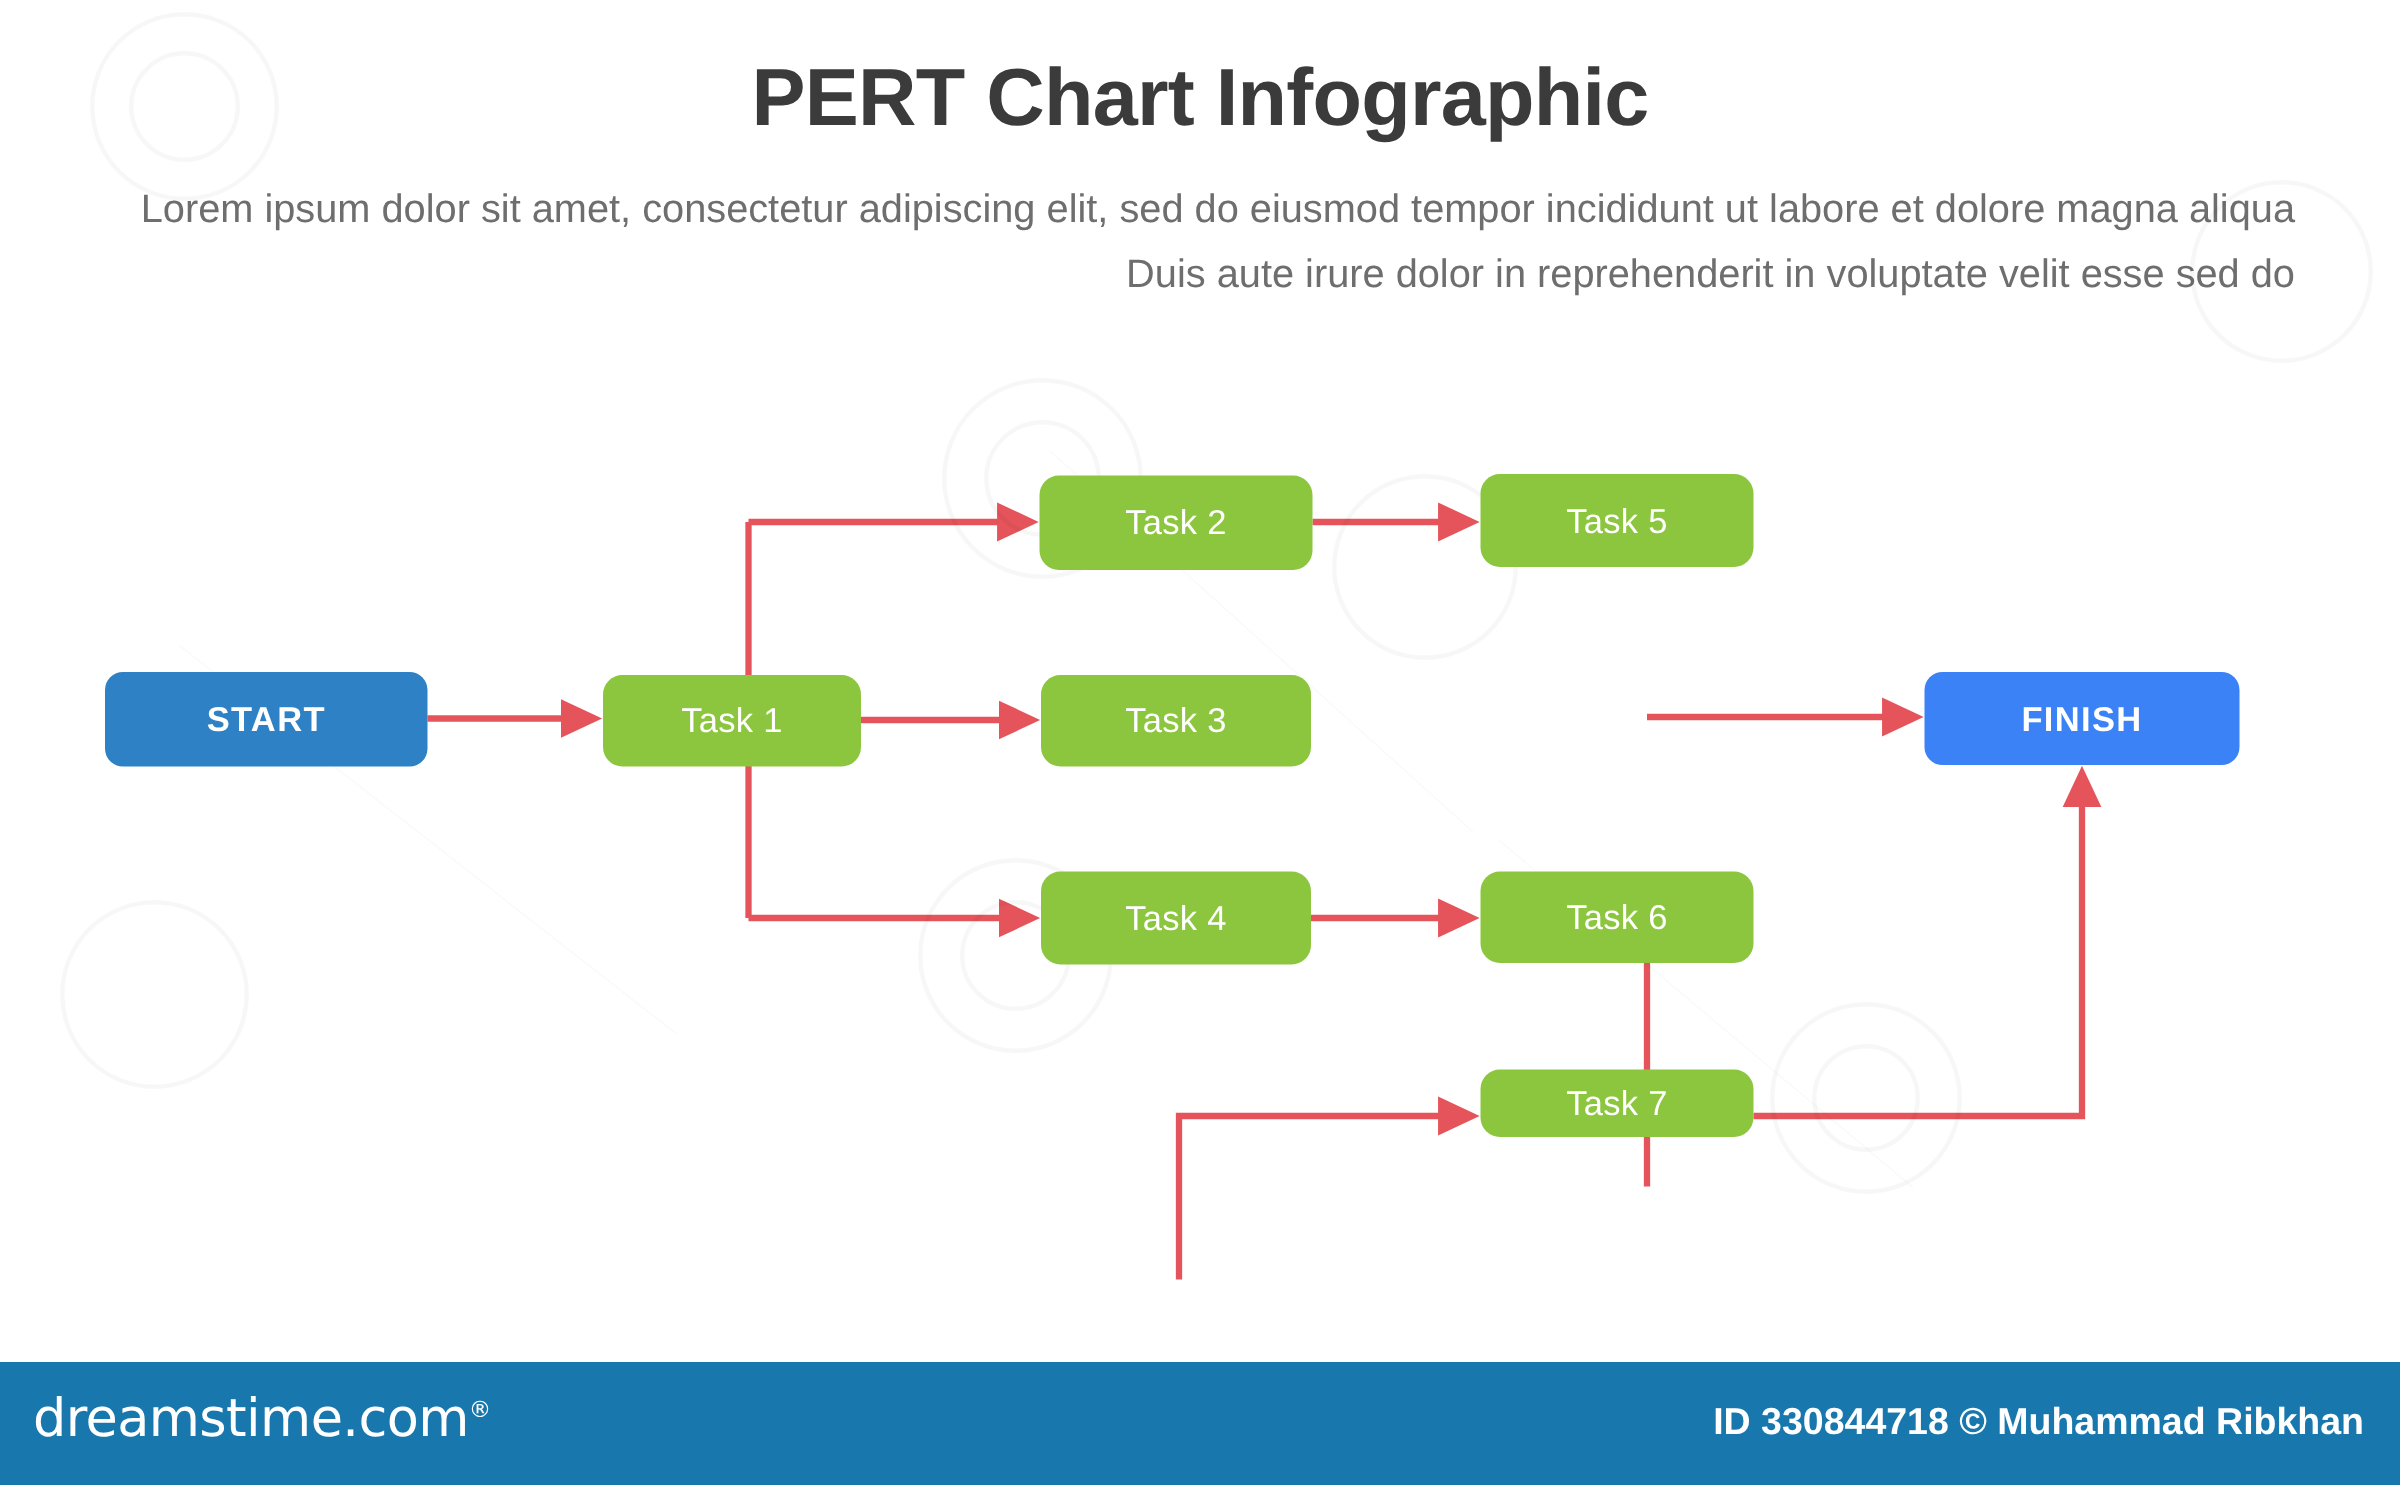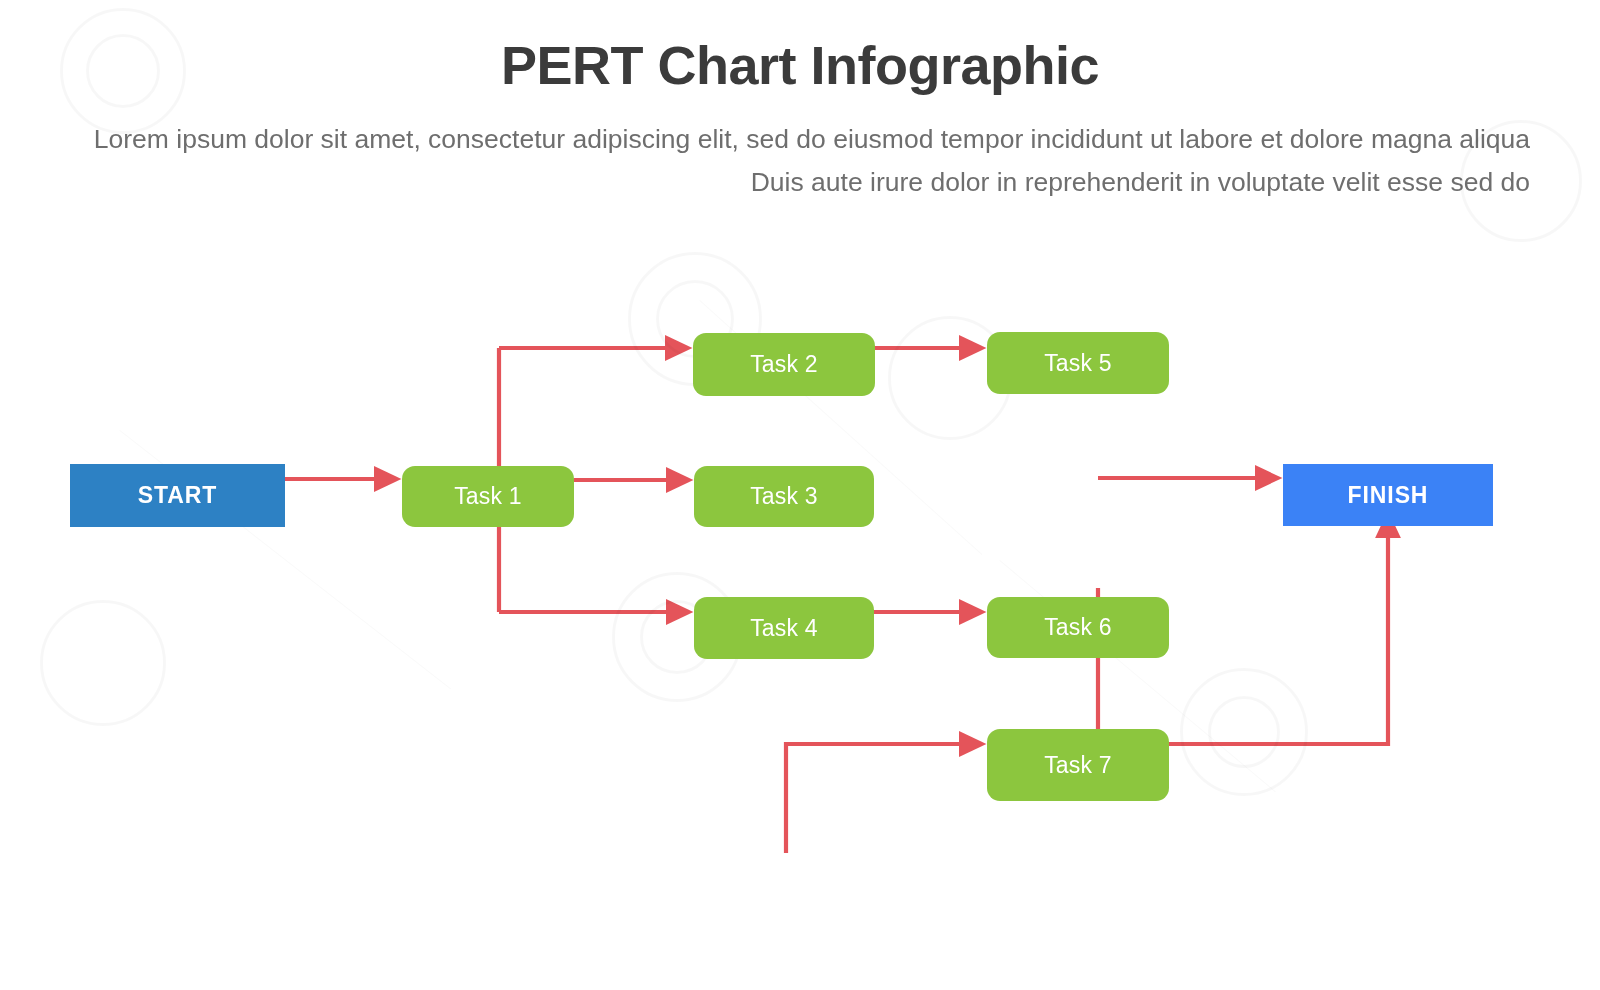--- a/index.html
+++ b/index.html
@@ -69,27 +69,26 @@
   }
 
   .node {
     position: absolute;
     display: flex;
     align-items: center;
     justify-content: center;
     box-sizing: border-box;
     color: #ffffff;
     z-index: 4;
-    margin-top: 16px;
   }
   .node.terminal {
     font-size: 23px;
     font-weight: bold;
     letter-spacing: 0.9px;
-    border-radius: 0px;
+    border-radius: 12px;
   }
   .node.task {
     font-size: 23px;
     font-weight: 400;
     border-radius: 13px;
     letter-spacing: 0.2px;
   }
 
   
   .wm-spiral {
@@ -206,19 +205,25 @@
     <div class="node task" style="left:693px; top:107px; width:182px; height:63px; background:#8cc63e;">Task 2</div>
 
     <div class="node task" style="left:694px; top:240px; width:180px; height:61px; background:#8cc63e;">Task 3</div>
 
     <div class="node task" style="left:694px; top:371px; width:180px; height:62px; background:#8cc63e;">Task 4</div>
 
     <div class="node task" style="left:987px; top:106px; width:182px; height:62px; background:#8cc63e;">Task 5</div>
 
     <div class="node task" style="left:987px; top:371px; width:182px; height:61px; background:#8cc63e;">Task 6</div>
 
-    <div class="node task" style="left:987px; top:503px; width:182px; height:72px; background:#8cc63e;">Task 7</div>
+    <div class="node task" style="left:987px; top:503px; width:182px; height:45px; background:#8cc63e;">Task 7</div>
 
     <div class="node terminal" style="left:1283px; top:238px; width:210px; height:62px; background:#3b82f6;">FINISH</div>
   </div>
 
+  <div id="footer">
+    <div id="footer-logo">
+      <span>dreamstime.com</span><span class="reg">®</span>
+    </div>
+    <div id="footer-credit">ID 330844718 © Muhammad Ribkhan</div>
+  </div>
 
 </div>
 
 </body></html>

